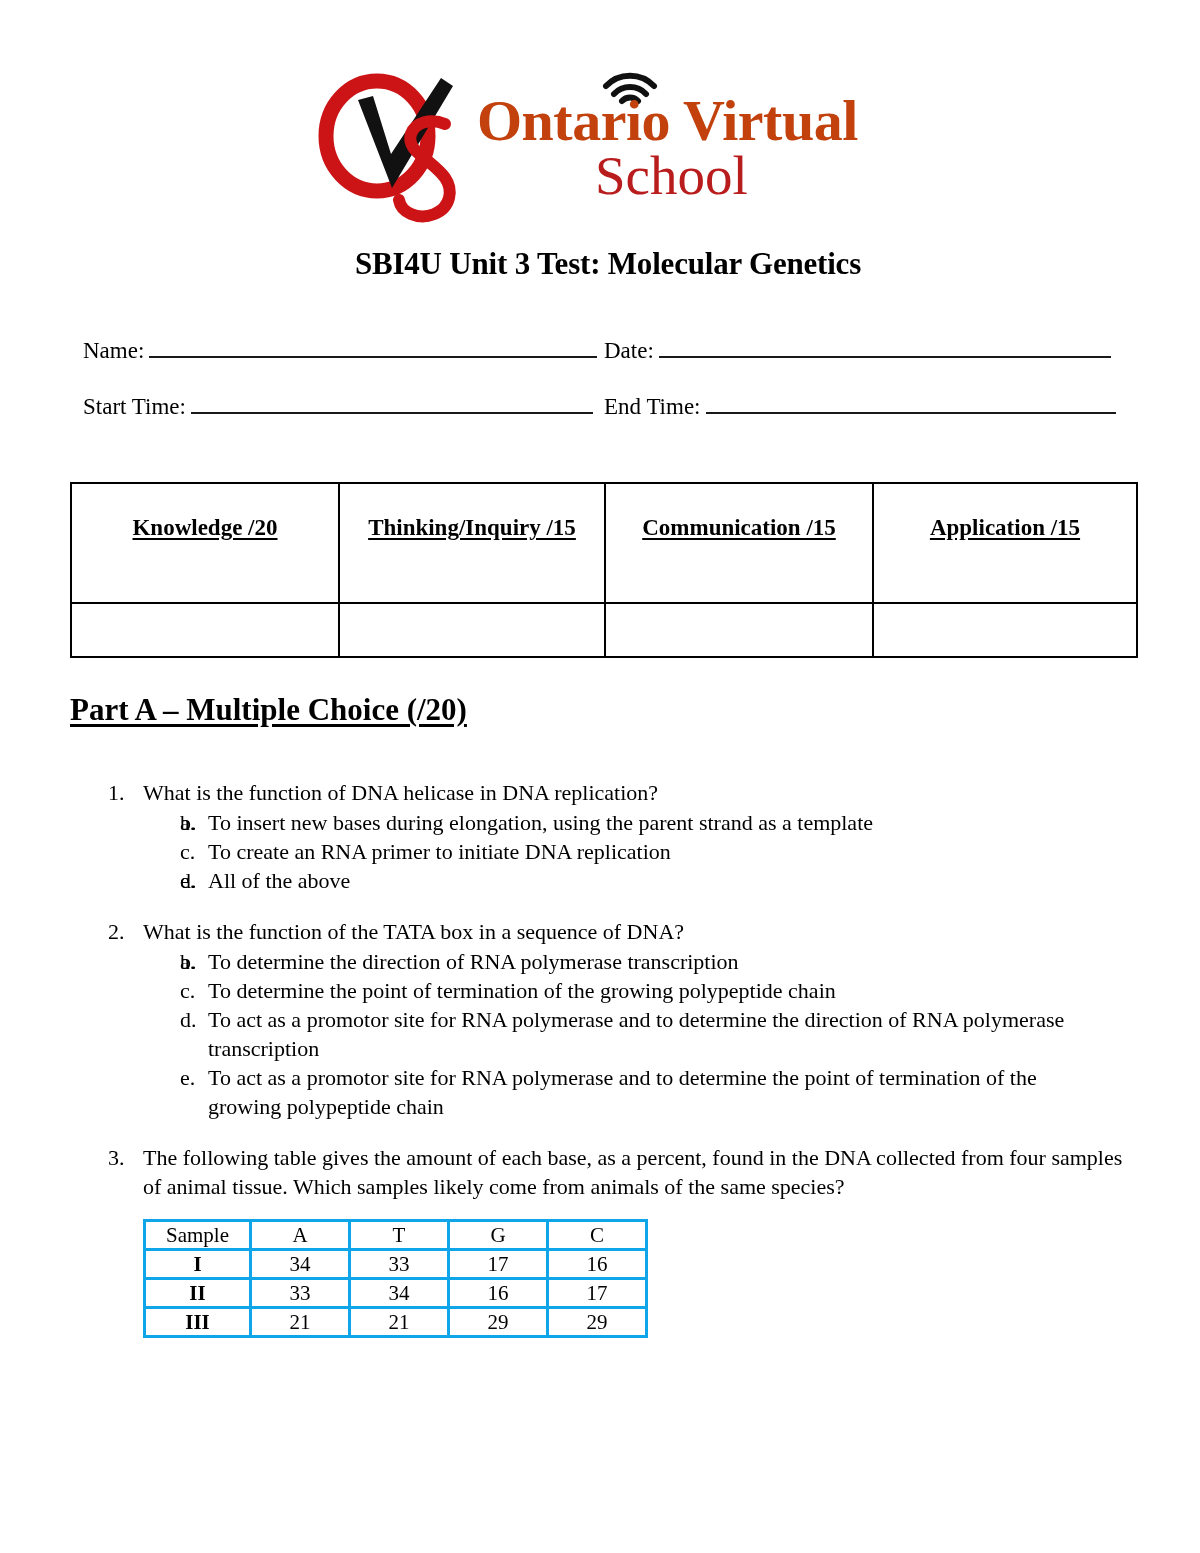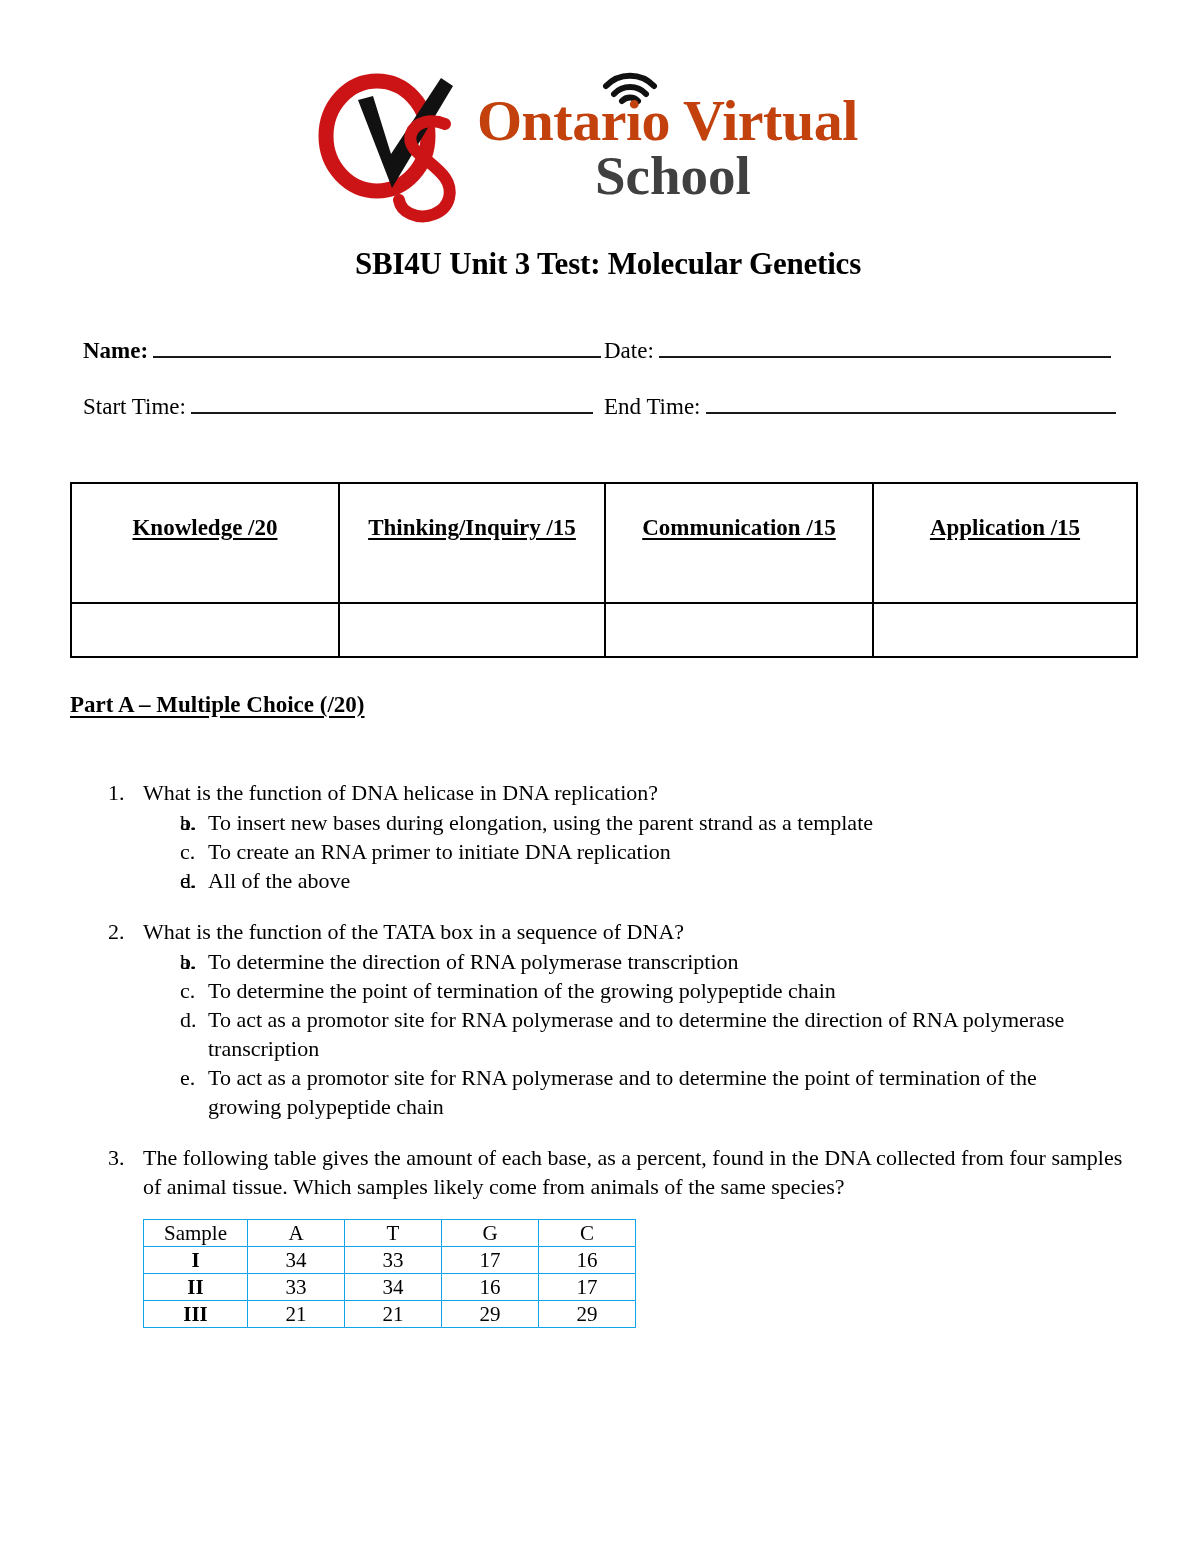--- a/index.html
+++ b/index.html
@@ -53,23 +53,23 @@
     letter-spacing: -0.5px;
     line-height: 1;
     color: #c2410c;
     white-space: nowrap;
   }
   .wordmark-line2 {
     position: absolute;
     left: 118px;
     top: 78px;
     font-size: 55px;
-    font-weight: bold;
+    font-weight: normal;
     line-height: 1;
-    color: #404040;
+    color: #b91c1c;
     white-space: nowrap;
   }
   .wifi-icon {
     position: absolute;
     left: 124px;
     top: 0px;
     width: 58px;
     height: 40px;
   }
 
@@ -100,21 +100,21 @@
     vertical-align: top;
   }
   .field-label { display: inline; }
   .field-rule {
     display: inline-block;
     vertical-align: baseline;
     border-bottom: 2px solid #1a1a1a;
     height: 17px;
     margin-left: 5px;
   }
-  .fld-name  { width: 521px; font-weight: bold; }
+  .fld-name  { width: 521px; }
   .fld-name  .field-rule { width: 448px; }
   .fld-date  { width: 520px; }
   .fld-date  .field-rule { width: 452px; }
   .fld-start { width: 521px; }
   .fld-start .field-rule { width: 402px; }
   .fld-end   { width: 520px; }
   .fld-end   .field-rule { width: 410px; }
 
   
   .grade-table {
@@ -149,21 +149,21 @@
   .gcol-1 { width: 266px; }
   .gcol-2 { width: 264px; }
   .gcol-3 { width: 266px; }
   .gcol-4 { width: 262px; }
 
   
   .part-heading {
     position: absolute;
     left: 70px;
     top: 692px;
-    font-size: 23px;
+    font-size: 31px;
     font-weight: bold;
     text-decoration: underline;
     text-underline-offset: 4px;
     white-space: nowrap;
   }
 
   
   .questions {
     position: absolute;
     left: 0;
@@ -208,21 +208,21 @@
   .data-table-wrap {
     margin-top: 18px;
     padding-left: 143px;
   }
   .data-table {
     border-collapse: collapse;
     table-layout: fixed;
     width: 487px;
   }
   .data-table td {
-    border: 1px solid #0ea5e9;
+    border: 3px solid #0ea5e9;
     text-align: center;
     font-size: 21px;
     height: 26px;
     padding: 0;
     line-height: 26px;
   }
   .data-table .dcol-sample { width: 103px; }
   .data-table .dcol-base   { width: 96px; }
   .data-table td.sample-id { font-weight: bold; }
 </style>

